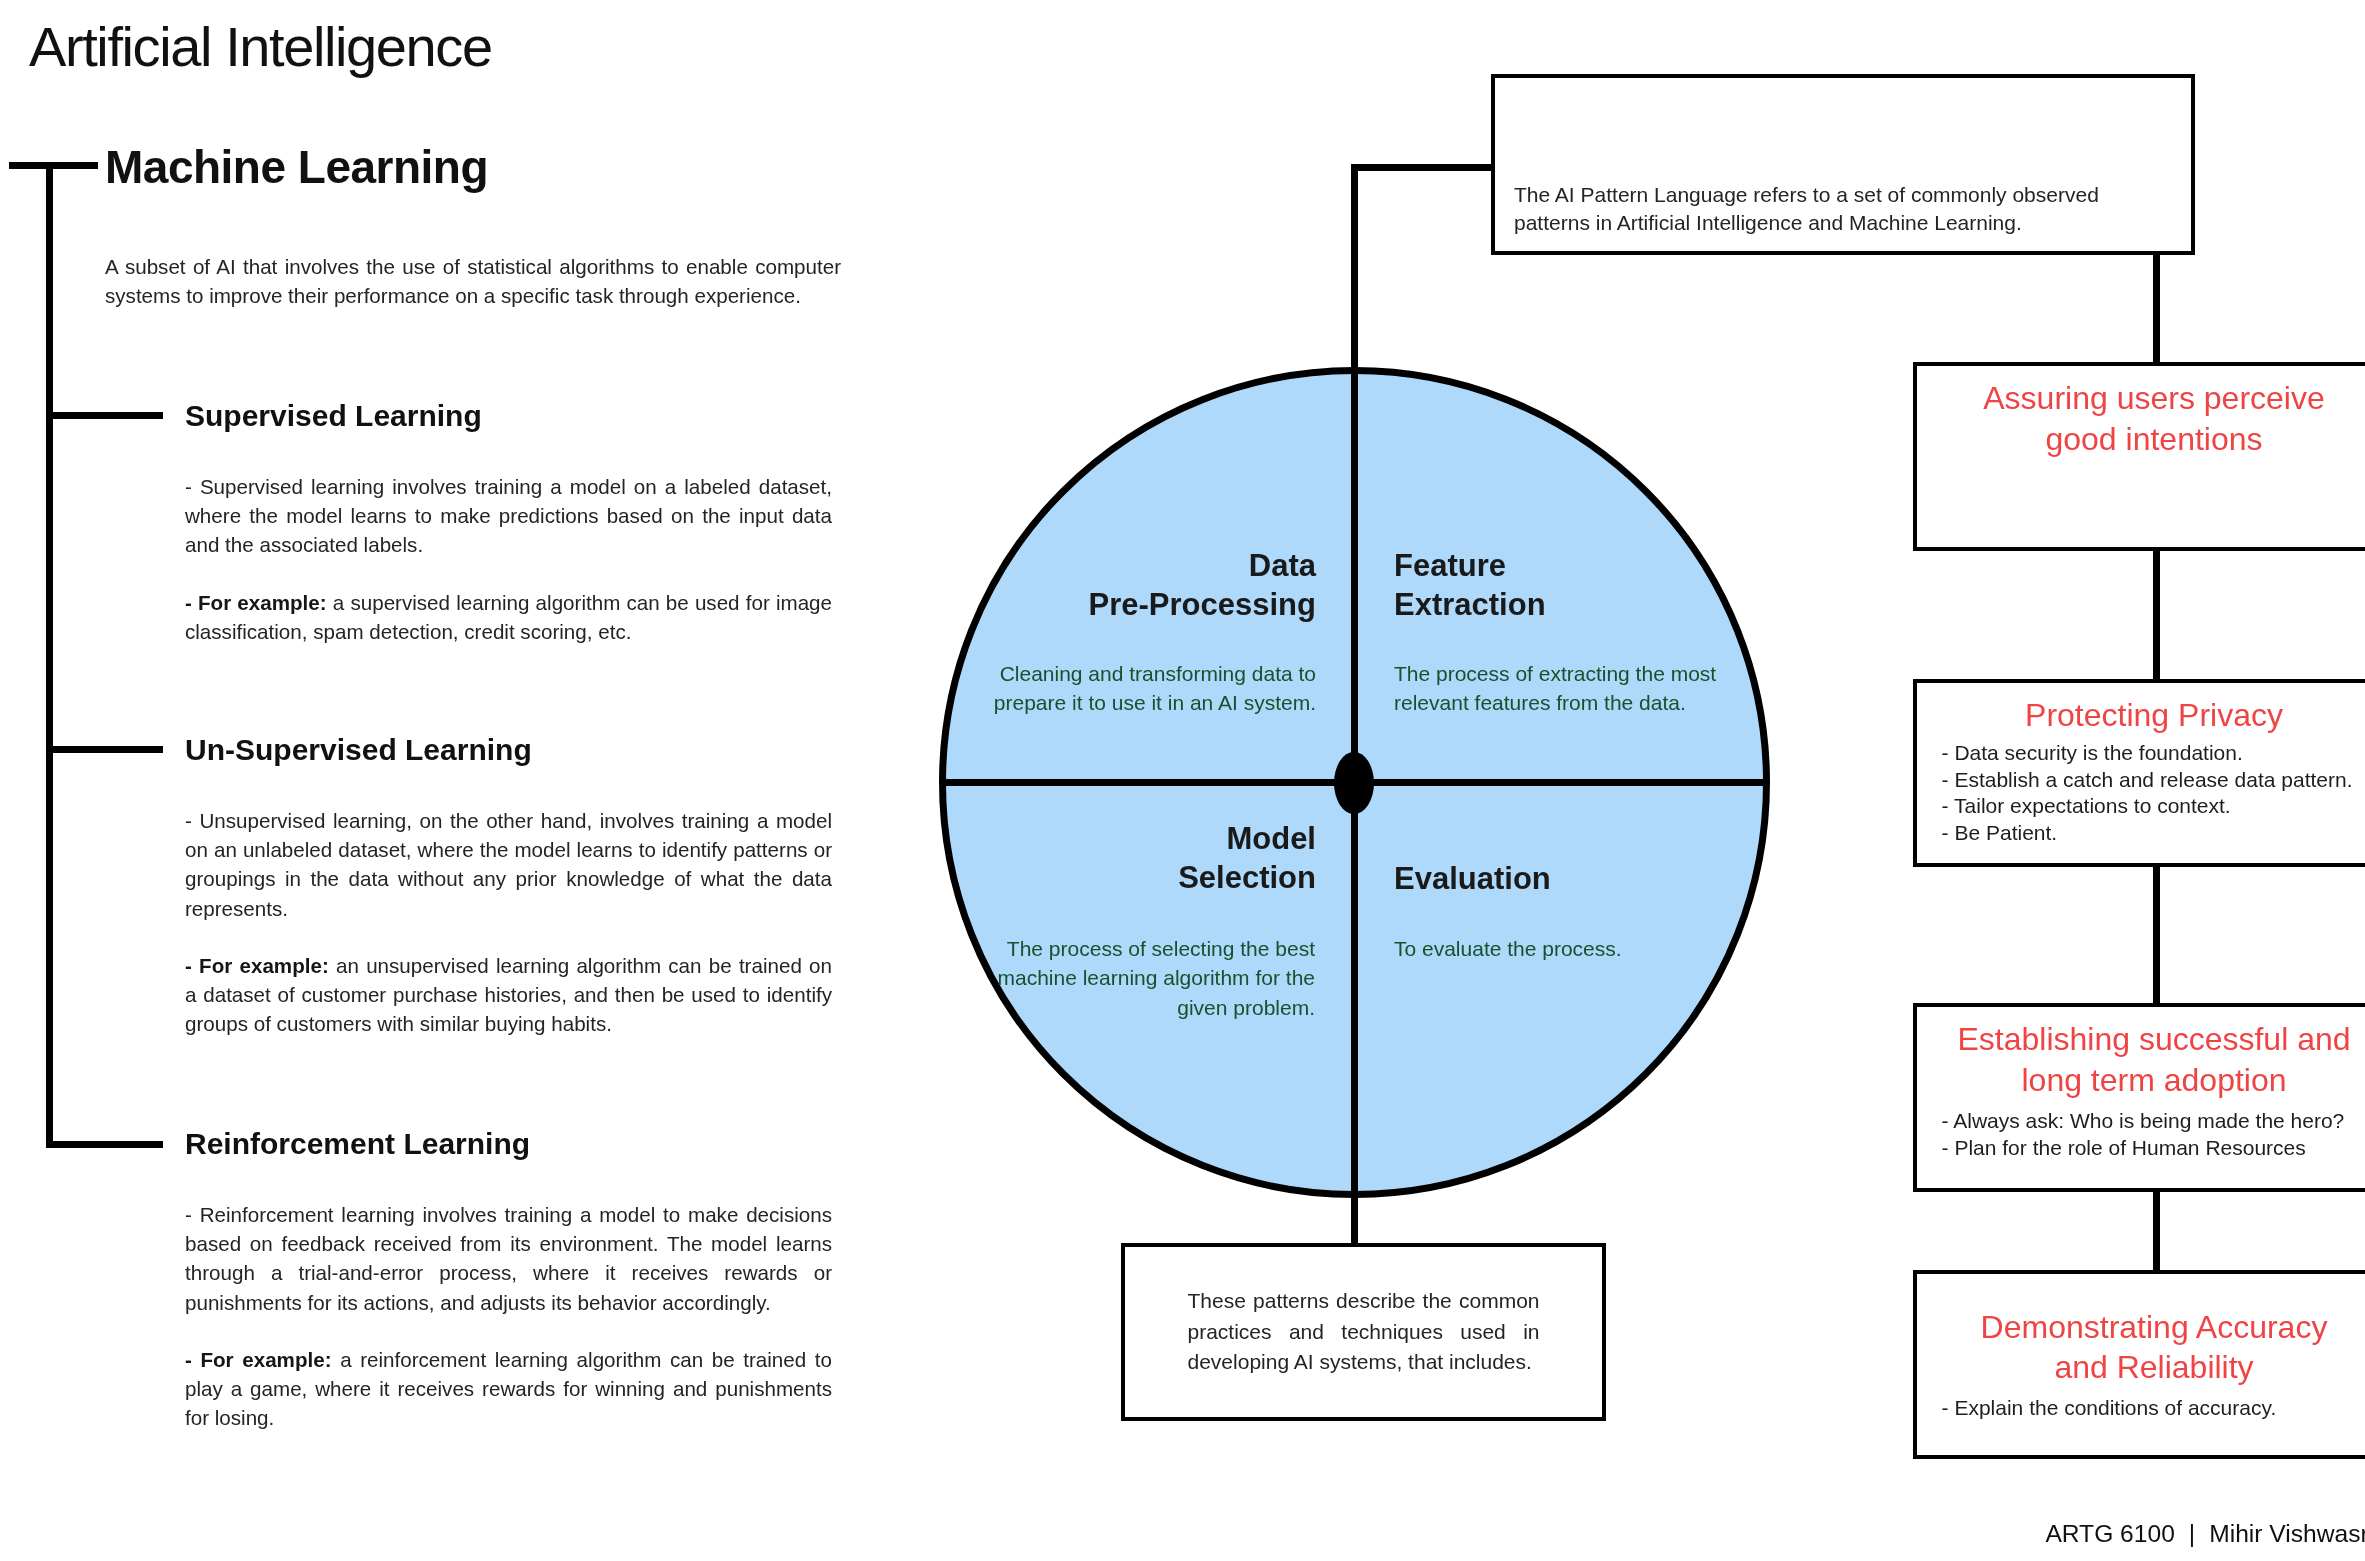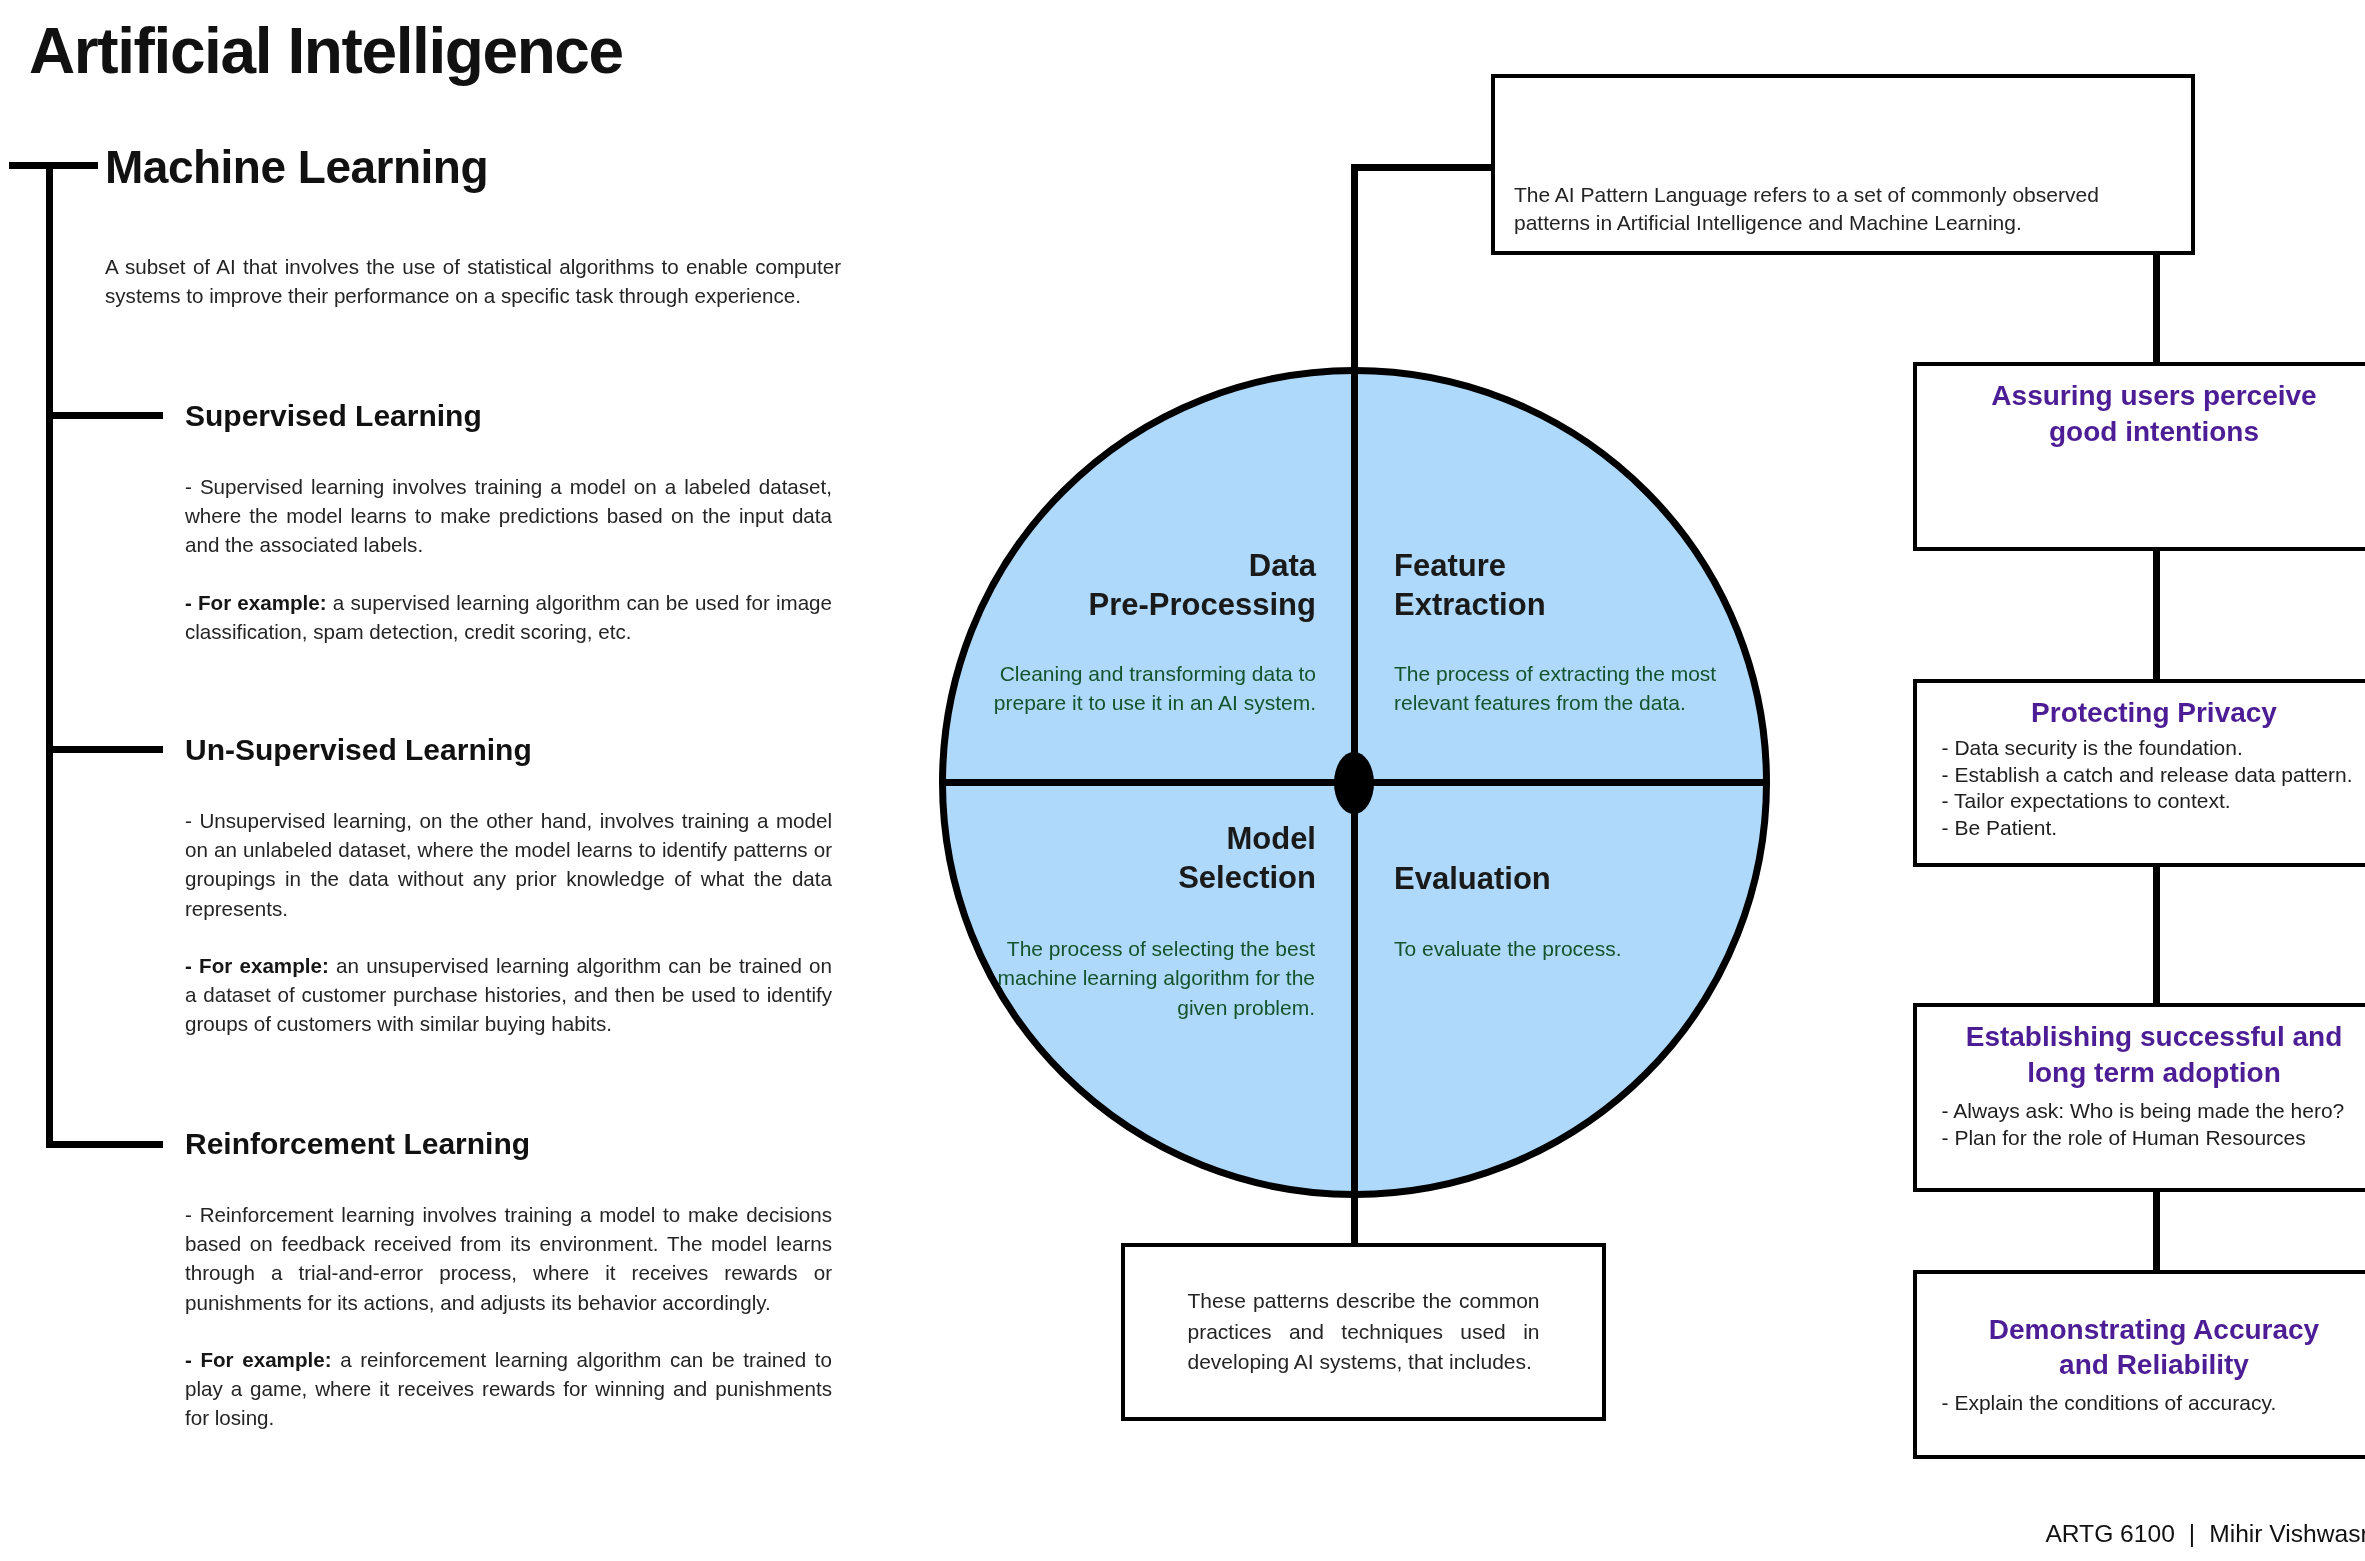--- a/index.html
+++ b/index.html
@@ -2,21 +2,21 @@
 <html style="font-size:7.6px"><head>
 <meta charset="utf-8">
 <style>
   html,body{margin:0;padding:0;background:#ffffff;}
   #canvas{
     position:relative;width:2413px;height:1561px;background:#ffffff;overflow:hidden;
     font-family:"Liberation Sans","DejaVu Sans",sans-serif;color:#161616;
   }
   .abs{position:absolute;}
   .line{position:absolute;background:#000;}
-  .page-title{font-size:64px;font-weight:bold;letter-spacing:-1.4px;color:#111;white-space:nowrap;}
+  .page-title{font-size:56px;font-weight:normal;letter-spacing:-1.4px;color:#111;white-space:nowrap;}
   .h1{font-size:46px;font-weight:bold;letter-spacing:-0.5px;color:#111;white-space:nowrap;}
   .h2{font-size:30px;font-weight:bold;color:#111;white-space:nowrap;}
   .body-text{font-size:20.6px;line-height:1.42;color:#242424;text-align:justify;}
   .body-text b{color:#161616;}
   .ml-desc{margin-top:58px;}
   .sub-p1{margin-top:39px;}
   .sub-p2{margin-top:28px;}
   .circle{
     position:absolute;border-radius:50%;border:7px solid #000;box-sizing:border-box;
   }
@@ -26,21 +26,21 @@
   .right{text-align:right;}
   .box{
     position:absolute;background:#fff;border:4.7px solid #000;box-sizing:border-box;
     display:flex;flex-direction:column;
   }
   .apl-box{justify-content:flex-end;padding:0 19px 14px 19px;}
   .apl-title{font-size:44px;font-weight:bold;letter-spacing:-0.5px;color:#111;white-space:nowrap;}
   .apl-desc{font-size:21px;line-height:1.34;color:#242424;margin-top:4.7px;}
   .pattern-box{border-width:4.3px;padding:12.3px 24.6px;}
   .pattern-box.center{justify-content:center;}
-  .p-title{font-size:28px;font-weight:bold;line-height:1.27;text-align:center;color:#4c1d95;}
+  .p-title{font-size:32px;font-weight:normal;line-height:1.27;text-align:center;color:#ef4444;}
   .p-title span{display:block;}
   .q-title span{display:block;}
   .p-bullets{margin-top:7.6px;font-size:21px;line-height:1.28;color:#1e1e1e;text-align:left;}
   .note-box{align-items:center;justify-content:center;}
   .note-text{width:352px;font-size:21px;line-height:1.46;text-align:justify;color:#242424;}
   .footer{font-size:24.6px;color:#111;white-space:nowrap;}
   .footer .sep{margin:0 14px;}
 </style>
 </head>
 <body>

